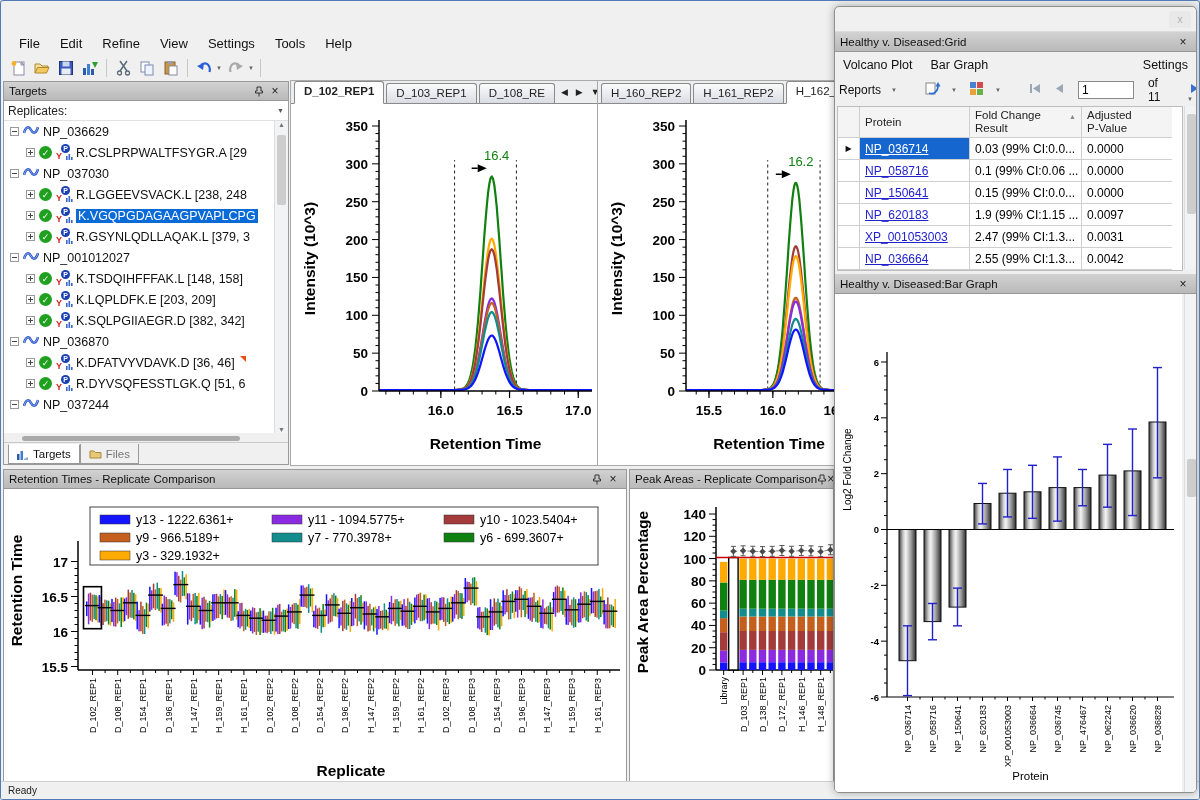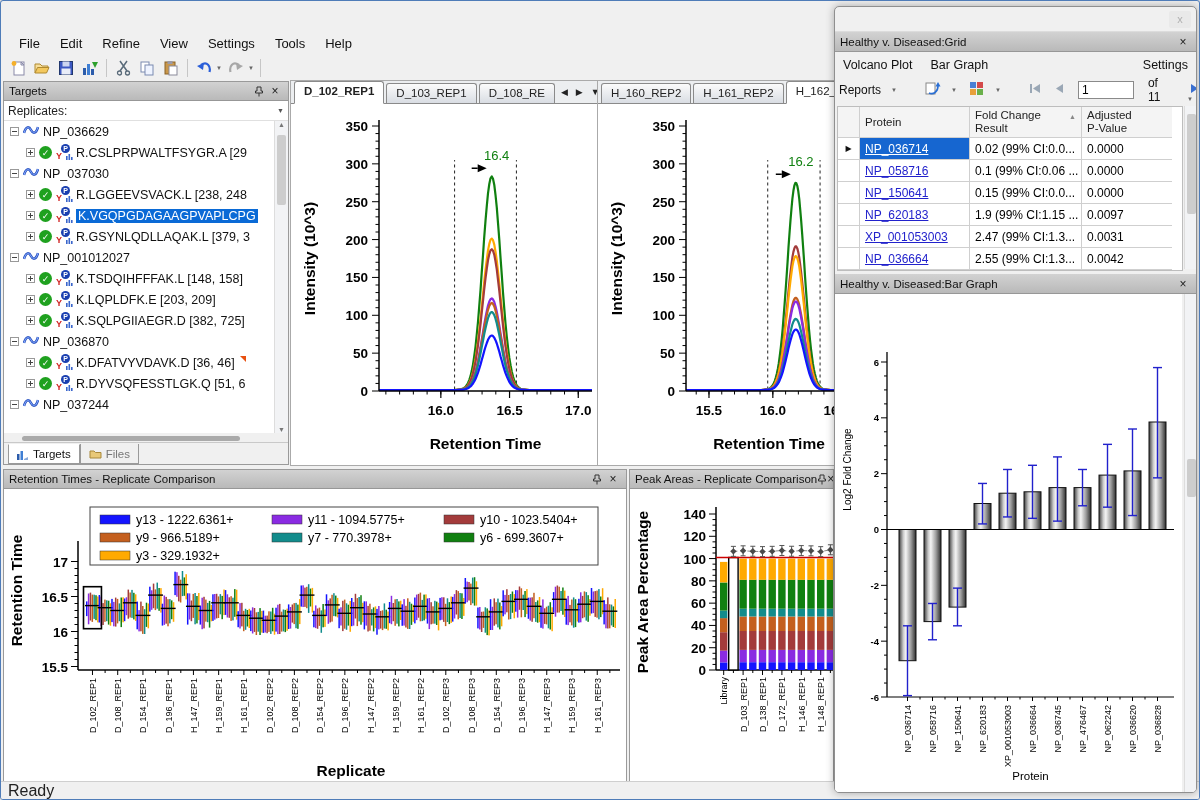--- a/index.html
+++ b/index.html
@@ -46,21 +46,21 @@
 .tab.active{background:#fff;height:23px;margin-bottom:-1px;border-bottom:1px solid #fff}
 .tab.focus{font-weight:bold}
 .tnav{font-size:9px;color:#222;padding:0 4px;align-self:center}
 
 #chrom1{left:290px;top:80px;width:307px;height:384px;border:none;background:#fff;outline:1px solid #aaa}
 #chrom2{left:597px;top:80px;width:236px;height:384px;border:none;background:#fff;outline:1px solid #aaa}
 #rtpanel{left:2px;top:468px;width:624px;height:314px}
 #papanel{left:628px;top:468px;width:205px;height:314px}
 .chartbox{position:absolute;left:0;right:0;bottom:0;background:#fff}
 
-.statusbar{position:absolute;left:0;right:0;bottom:0;height:18px;background:#f0f0f0;border-top:1px solid #cfcfcf;display:flex;align-items:center;padding-left:7px;font-size:16px;color:#222}
+.statusbar{position:absolute;left:0;right:0;bottom:0;height:18px;background:#f0f0f0;border-top:1px solid #cfcfcf;display:flex;align-items:center;padding-left:7px;font-size:10px;color:#222}
 
 #float{position:absolute;left:833px;top:5px;width:363px;height:787px;background:#f0f0f0;border:1px solid #8f8f8f;border-radius:5px;box-shadow:0 0 9px rgba(0,0,0,.3);overflow:hidden}
 .fstrip{height:25px;border-bottom:1px solid #dcdcdc;position:relative}
 .fclose{position:absolute;right:5px;top:4px;width:22px;height:17px;background:#e9e9e9;color:#b0b0b0;font-size:11px;text-align:center;line-height:16px;border-radius:2px}
 .glinks{height:25px;display:flex;align-items:center;padding:0 8px;font-size:12.5px;color:#111;gap:18px}
 .glink-sp{flex:1}
 .gtoolbar{height:26px;display:flex;align-items:center;padding:0 4px;font-size:12px;color:#111;gap:10px;position:relative}
 .gsep{width:1px;height:17px;background:#c6c6c6;margin:0 3px}
 .pgbox{width:56px;height:18px;border:1px solid #8a8a8a;font-size:12px;padding:0 3px;font-family:"Liberation Sans",sans-serif}
 .ofl{font-size:12px;margin:0 4px}
@@ -295,21 +295,21 @@
     <span class="chk">✓</span>
     <span class="py">
             <span class="pbadge">P</span>
             <span class="ybadge">Y</span>
             <svg style="position:absolute;right:-1px;bottom:0" width="7" height="6">
               <rect x="0" y="2" width="1.6" height="4" fill="#3a66cc"></rect>
               <rect x="2.5" y="0" width="1.6" height="6" fill="#3a66cc"></rect>
               <rect x="5" y="3" width="1.6" height="3" fill="#3a66cc"></rect>
             </svg>
           </span>
-    <span class="">K.SQLPGIIAEGR.D [382, 725]</span>
+    <span class="">K.SQLPGIIAEGR.D [382, 342]</span>
     </div>
         <div class="trow" style="padding-left:6px">
       <span class="exp"></span>
       <span><svg width="16" height="12">
               <path d="M1 9 C3 2,6 2,8 6 C10 10,13 10,15 3" fill="none" stroke="#2a52be" stroke-width="2.6"></path>
               <path d="M1 9 C3 2,6 2,8 6 C10 10,13 10,15 3" fill="none" stroke="#85aaff" stroke-width="1"></path>
             </svg></span>
       <span>NP_036870</span>
         </div>
         <div class="trow" style="padding-left:22px">
@@ -1289,21 +1289,21 @@
   <div class="gc gm"></div>
   <div class="gc g1" style="align-items:center">Protein</div>
   <div class="gc g2">Fold Change<br>Result<span class="sort">▲</span></div>
   <div class="gc g3" style="border-right:none">Adjusted<br>P-Value</div>
         </div>
   <div class="grow">
     <div class="gc gm">▶</div>
     <div class="gc g1 selcell">
             <span class="plink">NP_036714</span>
           </div>
-    <div class="gc g2">0.02 (99% CI:0.0...</div>
+    <div class="gc g2">0.03 (99% CI:0.0...</div>
     <div class="gc g3" style="border-right:none">0.0000</div>
         </div>
   <div class="grow">
     <div class="gc gm"></div>
     <div class="gc g1 ">
             <span class="plink">NP_058716</span>
           </div>
     <div class="gc g2">0.1 (99% CI:0.06 ...</div>
     <div class="gc g3" style="border-right:none">0.0000</div>
         </div>

